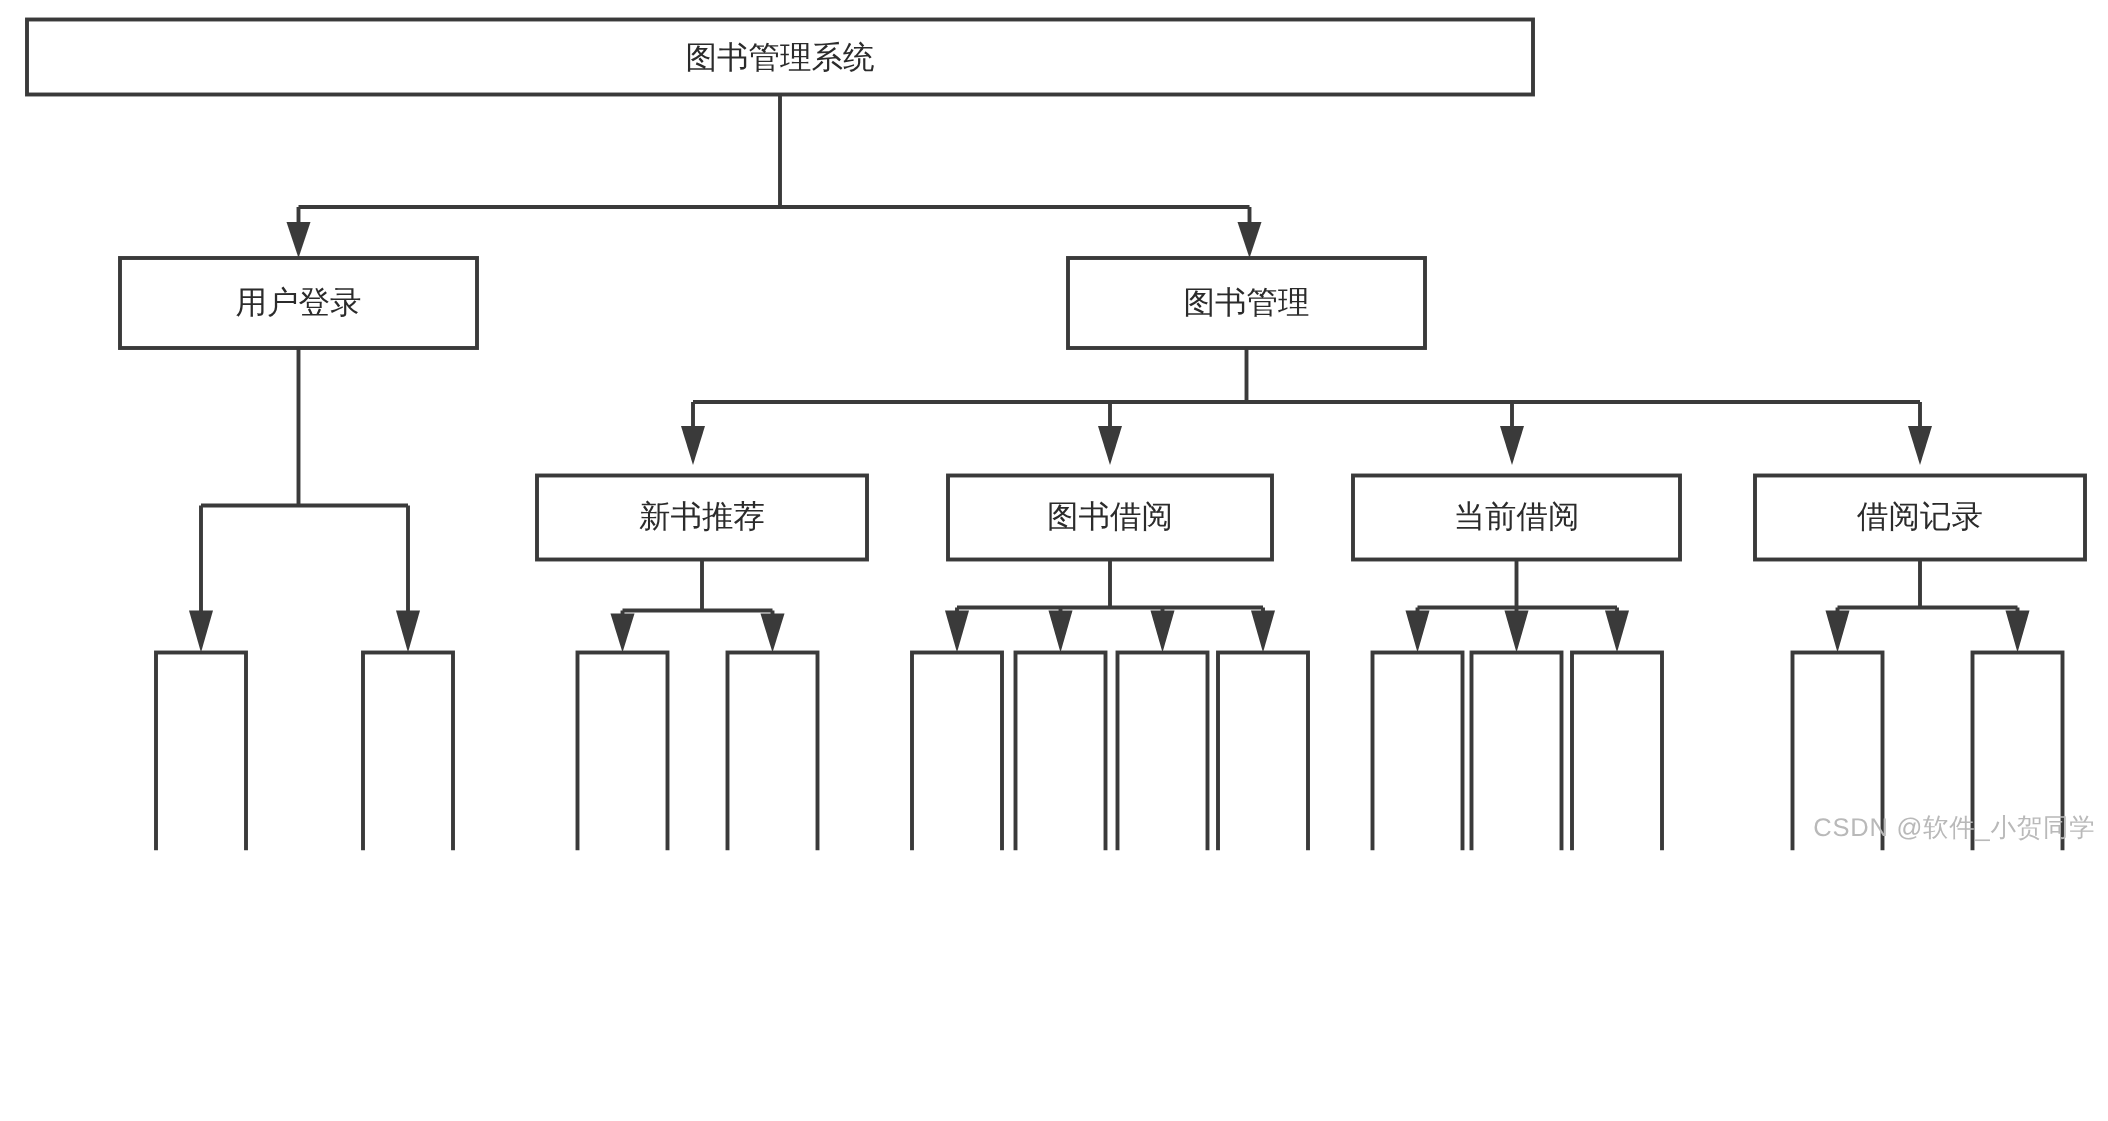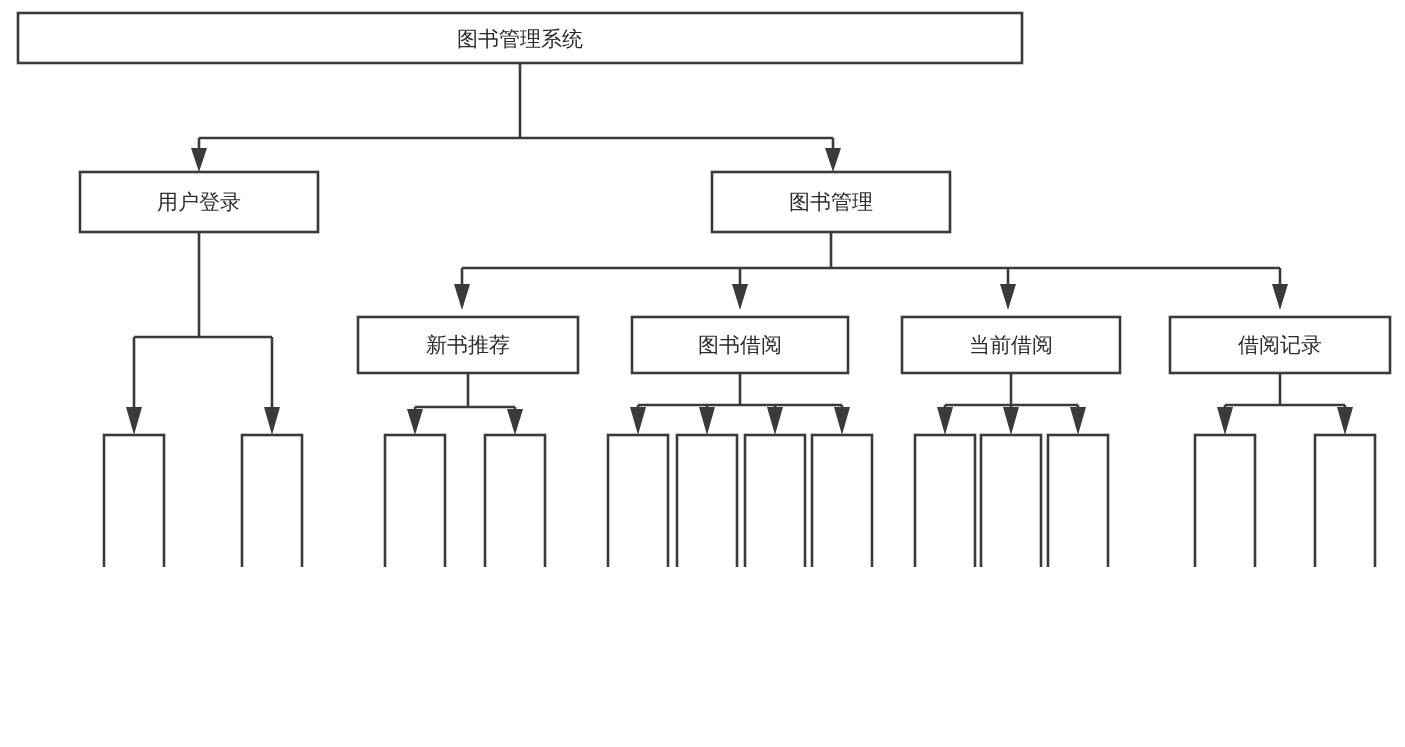--- a/index.html
+++ b/index.html
@@ -214,14 +214,15 @@
   <div class="leaf-label" style="left:745px; top:435px; width:60px; height:298px; align-items:flex-start; padding-top:8px; box-sizing:border-box;">编辑图书（管理员）</div>
   <div class="leaf-label" style="left:812px; top:435px; width:60px; height:298px;">借阅图书</div>
 
   <div class="leaf-label" style="left:915px; top:435px; width:60px; height:298px;">查询图书</div>
   <div class="leaf-label" style="left:981px; top:435px; width:60px; height:298px;">归还图书</div>
   <div class="leaf-label" style="left:1048px; top:435px; width:60px; height:298px; align-items:flex-start; padding-top:8px; box-sizing:border-box;">确认归还（管理员）</div>
 
   <div class="leaf-label" style="left:1195px; top:435px; width:60px; height:298px;">新增借阅记录</div>
   <div class="leaf-label" style="left:1315px; top:435px; width:60px; height:298px;">查询借阅记录</div>
 
+  <div class="watermark">CSDN @软件_小贺同学</div>
 
 </div>
 
 </body></html>

